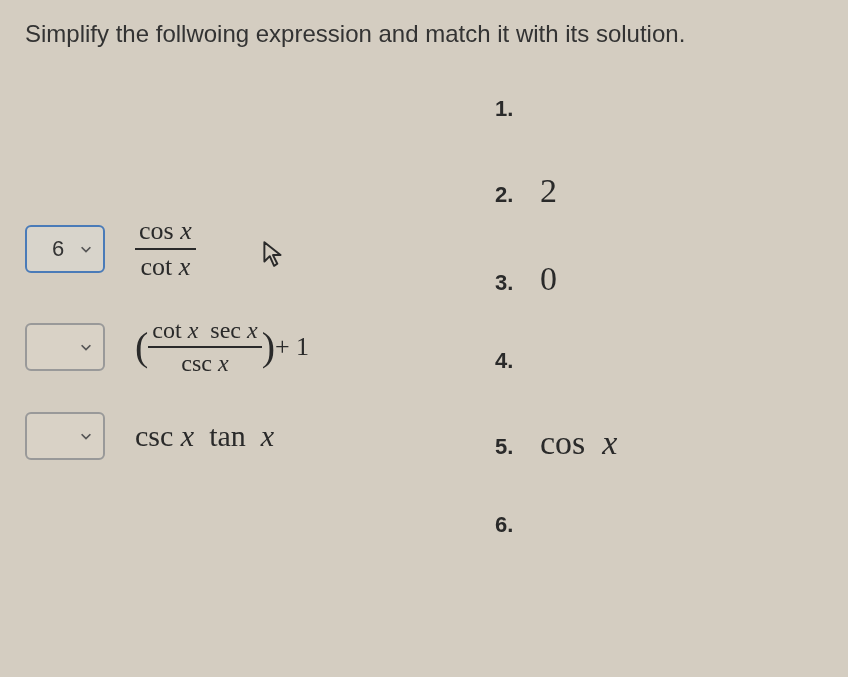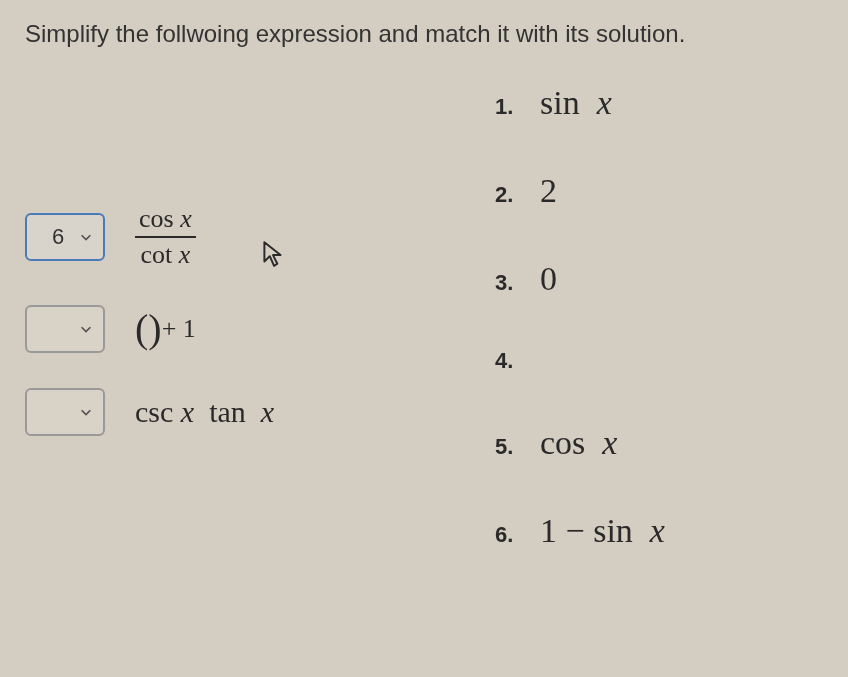--- a/index.html
+++ b/index.html
@@ -12,21 +12,21 @@
       height: 677px;
       background: #d4cdc1;
       font-family: Arial, sans-serif;
       color: #2a2a2a;
       padding: 20px 25px;
       position: relative;
     }
     .instruction {
       font-size: 24px;
       font-weight: normal;
-      margin-bottom: 16px;
+      margin-bottom: 28px;
       color: #333;
     }
     .main-area {
       display: flex;
       flex-direction: row;
     }
     .left-col {
       width: 470px;
       padding-top: 140px;
     }
@@ -157,20 +157,29 @@
 
     <div class="problem-row">
       <div class="select-box">
         <span class="select-value"></span>
         <svg class="chevron" viewBox="0 0 16 16">
             <path d="M 3 6 L 8 11 L 13 6"></path>
           </svg>
       </div>
       <div class="expr">
         <span class="paren">(</span>
+        <span class="frac" style="font-size:24px;">
+          <span class="num">
+            <span>cot</span>&nbsp;<span class="italic">x</span>&nbsp;
+            <span>sec</span>&nbsp;<span class="italic">x</span>
+          </span>
+          <span class="den">
+            <span>csc</span>&nbsp;<span class="italic">x</span>
+          </span>
+        </span>
         <span class="paren">)</span>
         <span> + 1</span>
       </div>
     </div>
 
     <div class="problem-row">
       <div class="select-box">
         <span class="select-value"></span>
         <svg class="chevron" viewBox="0 0 16 16">
             <path d="M 3 6 L 8 11 L 13 6"></path>
@@ -181,36 +190,34 @@
         &nbsp;&nbsp;
         <span>tan</span>&nbsp;&nbsp;<span class="italic">x</span>
       </div>
     </div>
 
   </div>
 
   <div class="right-col">
     <div class="answer-row">
       <span class="answer-num">1.</span>
-      <span class="answer-text"><span>sin</span> &nbsp;<span class="italic">x</span></span>
     </div>
     <div class="answer-row">
       <span class="answer-num">2.</span>
       <span class="answer-text">2</span>
     </div>
     <div class="answer-row">
       <span class="answer-num">3.</span>
       <span class="answer-text">0</span>
     </div>
     <div class="answer-row">
       <span class="answer-num">4.</span>
     </div>
     <div class="answer-row">
       <span class="answer-num">5.</span>
       <span class="answer-text"><span>cos</span> &nbsp;<span class="italic">x</span></span>
     </div>
     <div class="answer-row">
       <span class="answer-num">6.</span>
-      <span class="answer-text"><span>1 −  sin</span> &nbsp;<span class="italic">x</span></span>
     </div>
   </div>
 
 </div>
 
 </body></html>

